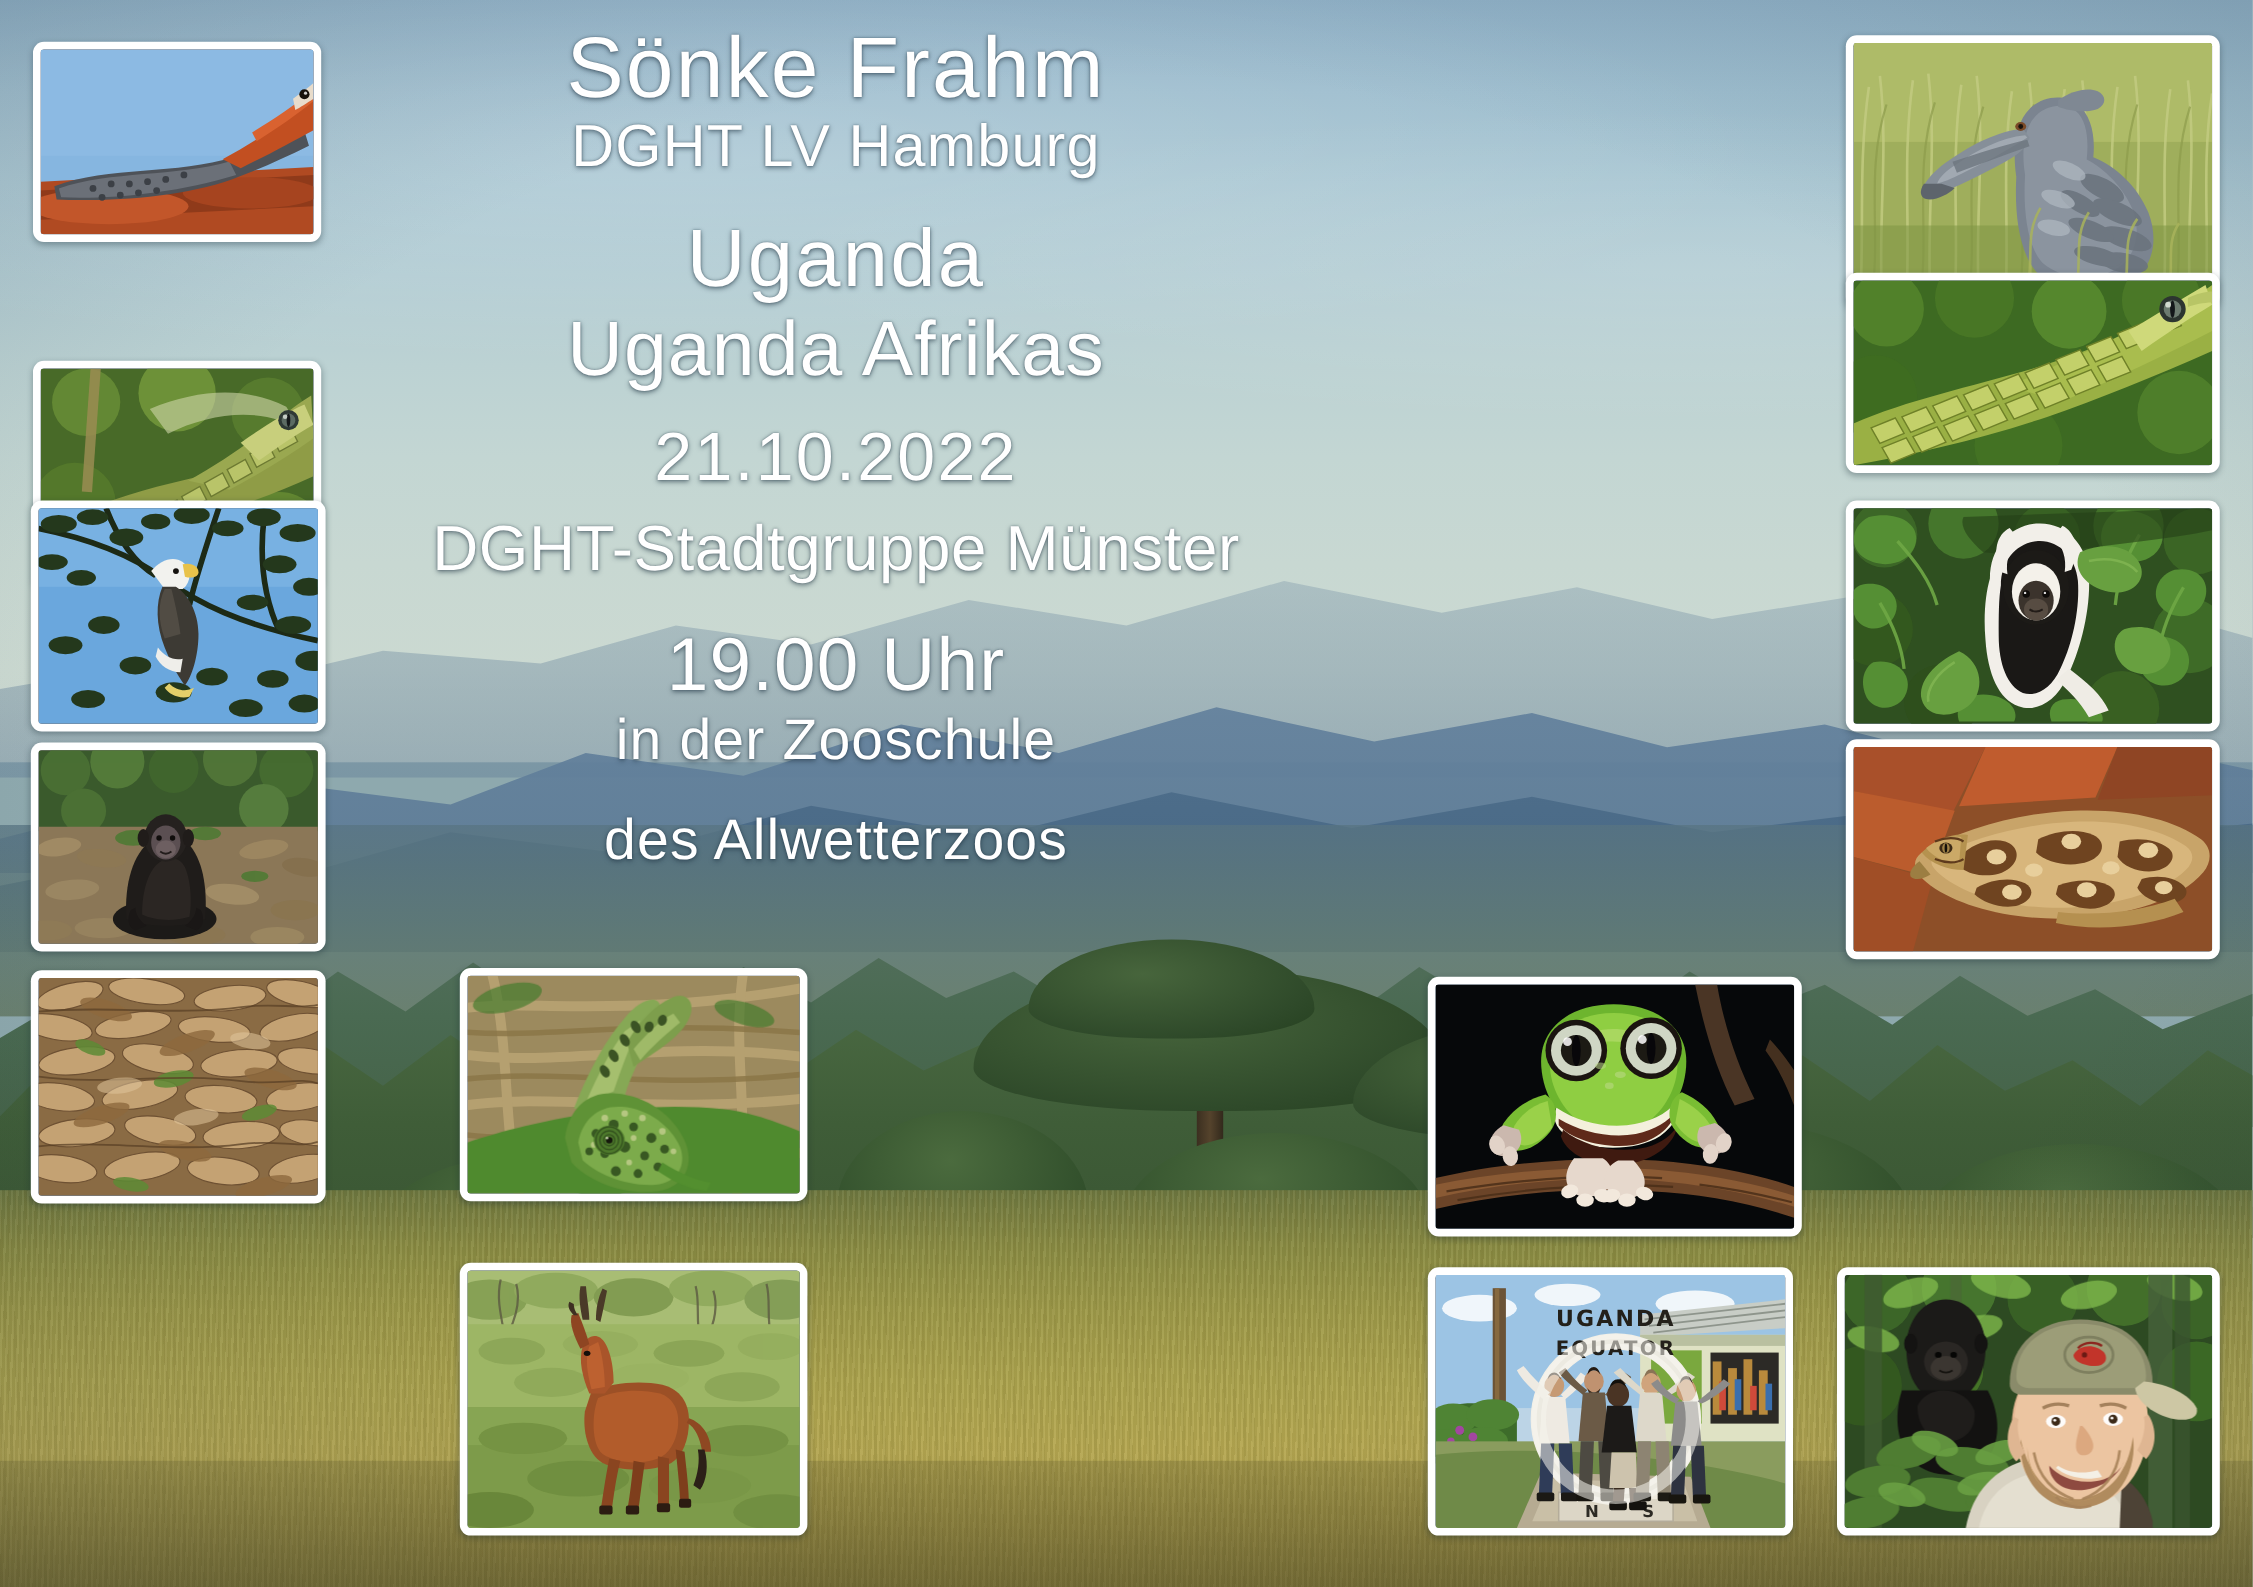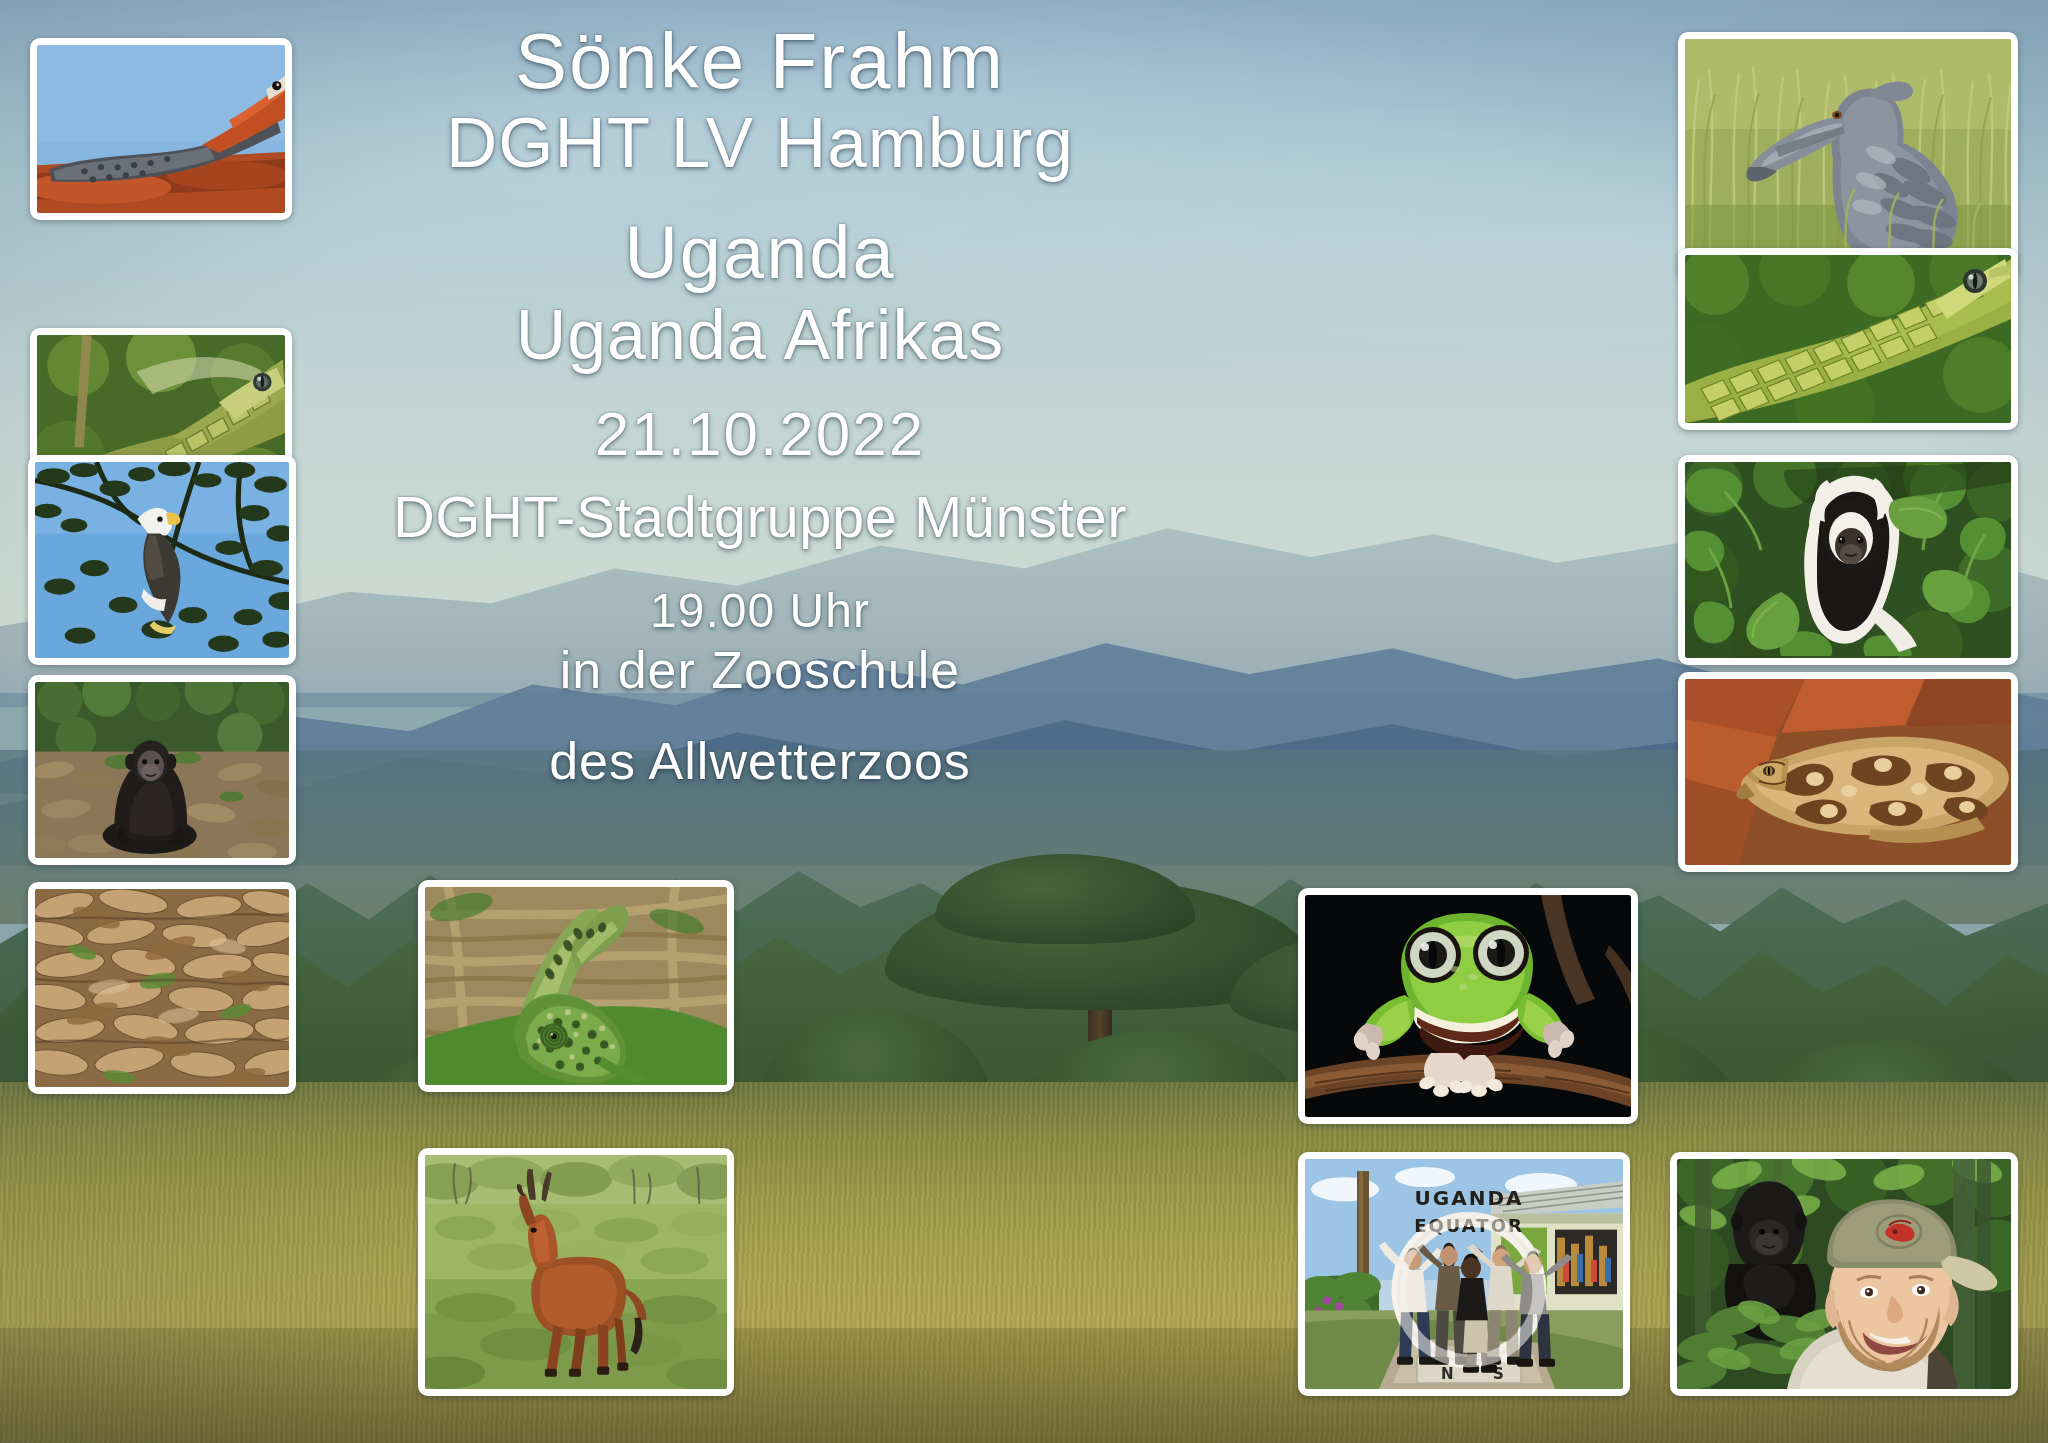--- a/index.html
+++ b/index.html
@@ -139,26 +139,26 @@
     width: 760px;
     text-align: center;
     font-family: Liberation Sans, sans-serif;
     color: #ffffff;
     text-shadow: 0 2px 5px rgba(25,45,60,.55), 0 0 2px rgba(20,40,55,.5);
     letter-spacing: .5px;
     z-index: 5;
   }
   #textcol .ln { white-space: nowrap; line-height: 1.06; font-weight: 400; }
   .l-name   { font-size: 78px; margin-bottom: 2px; letter-spacing: 2px; }
-  .l-org    { font-size: 71px; margin-bottom: 34px; letter-spacing: 1px; }
+  .l-org    { font-size: 54px; margin-bottom: 34px; letter-spacing: 1px; }
   .l-country{ font-size: 74px; margin-bottom: 6px; letter-spacing: 2px; }
   .l-sub    { font-size: 70px; margin-bottom: 28px; letter-spacing: 1px; }
   .l-date   { font-size: 62px; margin-bottom: 20px; letter-spacing: 2px; }
   .l-group  { font-size: 58px; margin-bottom: 38px; letter-spacing: .5px; }
-  .l-time   { font-size: 48px; margin-bottom: 6px; letter-spacing: 1px; }
+  .l-time   { font-size: 68px; margin-bottom: 6px; letter-spacing: 1px; }
   .l-venue1 { font-size: 52px; margin-bottom: 4px; letter-spacing: 1px; }
   .l-venue2 { font-size: 52px; letter-spacing: 1px; margin-top: 36px; }
 </style>
 </head>
 <body>
 
 <div id="poster">
 
   <div>
     <div class="bg-layer bg-sky"></div>

